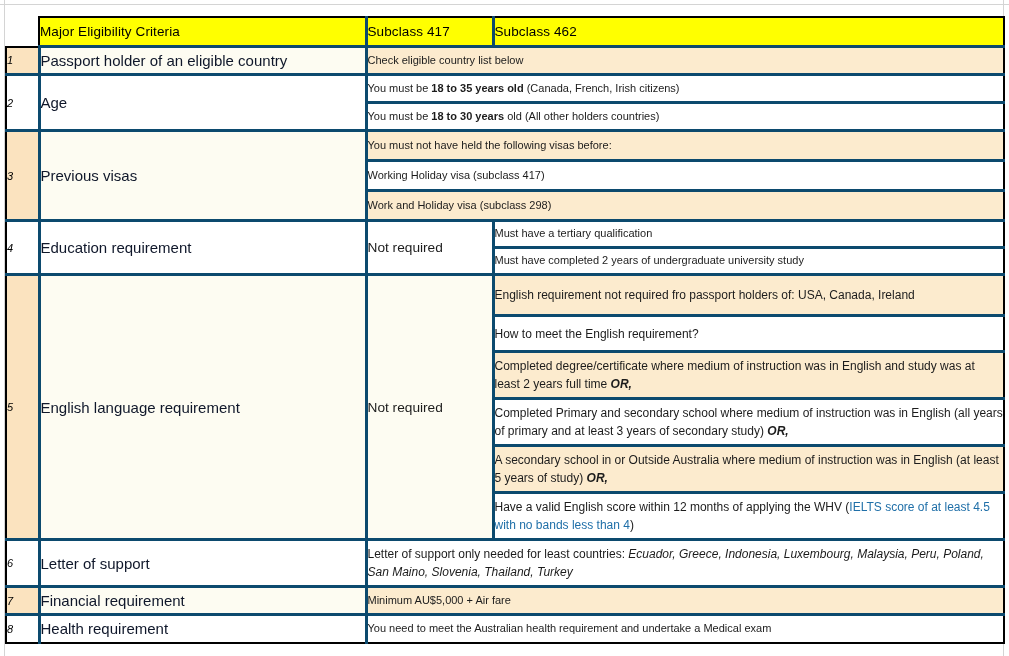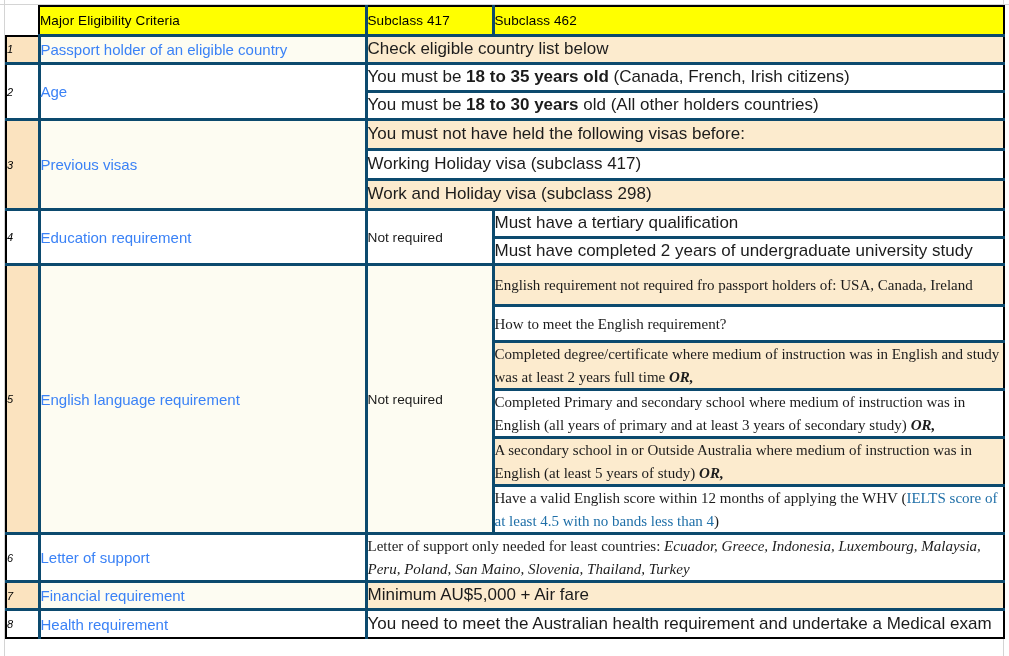--- a/index.html
+++ b/index.html
@@ -35,21 +35,21 @@
   }
   .grid-line-right {
     position: absolute;
     left: 1003px; top: 0;
     width: 1px; height: 656px;
     background: #d4d4d4;
   }
   table.main {
     position: absolute;
     left: 5px;
-    top: 5px;
+    top: 16px;
     width: 998px;
     border-collapse: collapse;
     table-layout: fixed;
     font-size: 13.5px;
     color: #1b1b1b;
   }
   table.main td, table.main th {
     border: 3px solid #0c4a6e;
     padding: 0;
     vertical-align: middle;
@@ -81,52 +81,51 @@
     font-weight: bold;
     color: #000;
   }
   .num-beige { background: #fbe3bf; }
   .num-white { background: #ffffff; }
 
   
   .crit {
     padding-left: 9px;
     font-size: 15px;
-    color: #3b82f6;
+    color: #0f172a;
   }
   .crit-tint { background: #fdfcf2; }
   .crit-white { background: #ffffff; }
 
   
   .data {
     padding: 3px 6px 3px 7px;
-    font-size: 17px;
+    font-size: 11px;
     line-height: 1.45;
     color: #1c1c1c;
   }
   .d-beige { background: #fcebce; }
   .d-white { background: #ffffff; }
 
   .notreq {
     text-align: center;
     font-size: 13.7px;
     background: #fdfcf2;
     color: #1c1c1c;
   }
   .notreq-w {
     text-align: center;
     font-size: 13.7px;
     background: #ffffff;
     color: #1c1c1c;
   }
 
   .small {
-    font-size: 15px;
+    font-size: 12px;
     line-height: 1.5;
-    font-family: Liberation Serif, serif;
   }
   b { font-weight: bold; }
   .boldital { font-weight: bold; font-style: italic; }
   .link { color: #1f6fa8; font-weight: normal; }
   .ital { font-style: italic; }
 
   
   .thick-top { border-top: 2px solid #000 !important; }
   .thick-bottom { border-bottom: 2px solid #000 !important; }
   .thick-left { border-left: 2px solid #000 !important; }

